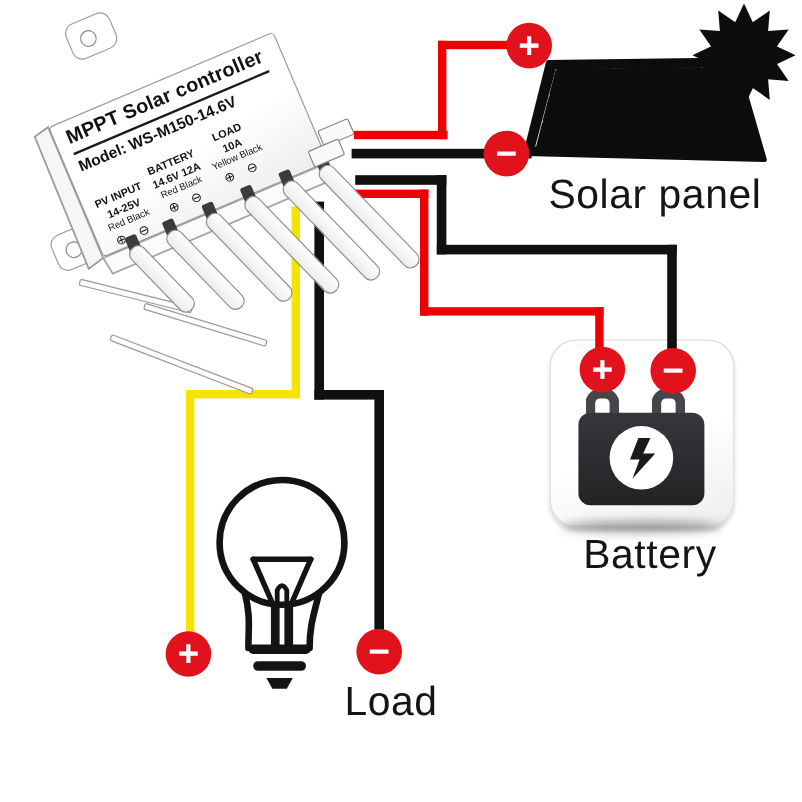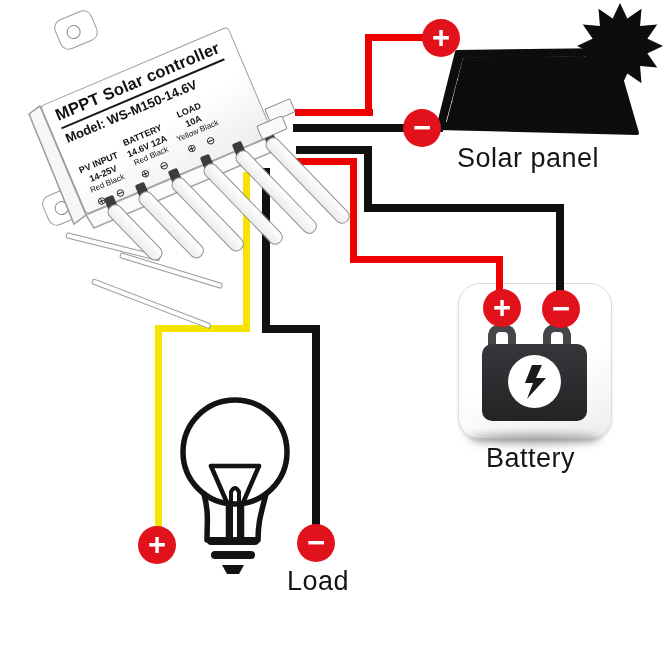--- a/index.html
+++ b/index.html
@@ -11,21 +11,21 @@
   .w-red{background:var(--wire-red,#ee0000);}
   .w-black{background:var(--wire-black,#101010);}
   .w-yellow{background:var(--wire-yellow,#f5e400);}
 
   
   .term{position:absolute;z-index:6;width:38px;height:38px;border-radius:50%;
         background:var(--terminal-red,#e1121b);display:flex;align-items:center;justify-content:center;}
   .term span{color:#fff;font-size:31px;font-weight:700;line-height:1;transform:translateY(-1px);}
 
   
-  .lbl{position:absolute;z-index:5;font-size:27px;color:#151515;letter-spacing:0.5px;}
+  .lbl{position:absolute;z-index:5;font-size:34px;color:#151515;letter-spacing:0.5px;}
 
   
   .battery-card{position:absolute;z-index:2;left:458px;top:283px;width:152px;height:154px;
     border-radius:22px;background:linear-gradient(160deg,#ffffff 55%,#ecedee);
     border:1px solid #dcdcdc;box-shadow:0 3px 3px rgba(0,0,0,.12);}
   .battery-card::after{content:"";position:absolute;left:10px;bottom:-6px;width:132px;height:10px;
     border-radius:50%;background:rgba(60,60,60,.45);filter:blur(4px);z-index:-1;}
   .bat-terminal{position:absolute;width:12px;height:14px;border:8px solid #46464a;border-bottom:none;
     border-radius:12px 12px 0 0;top:40px;}
   .t-left{left:29px;} .t-right{left:84px;}

